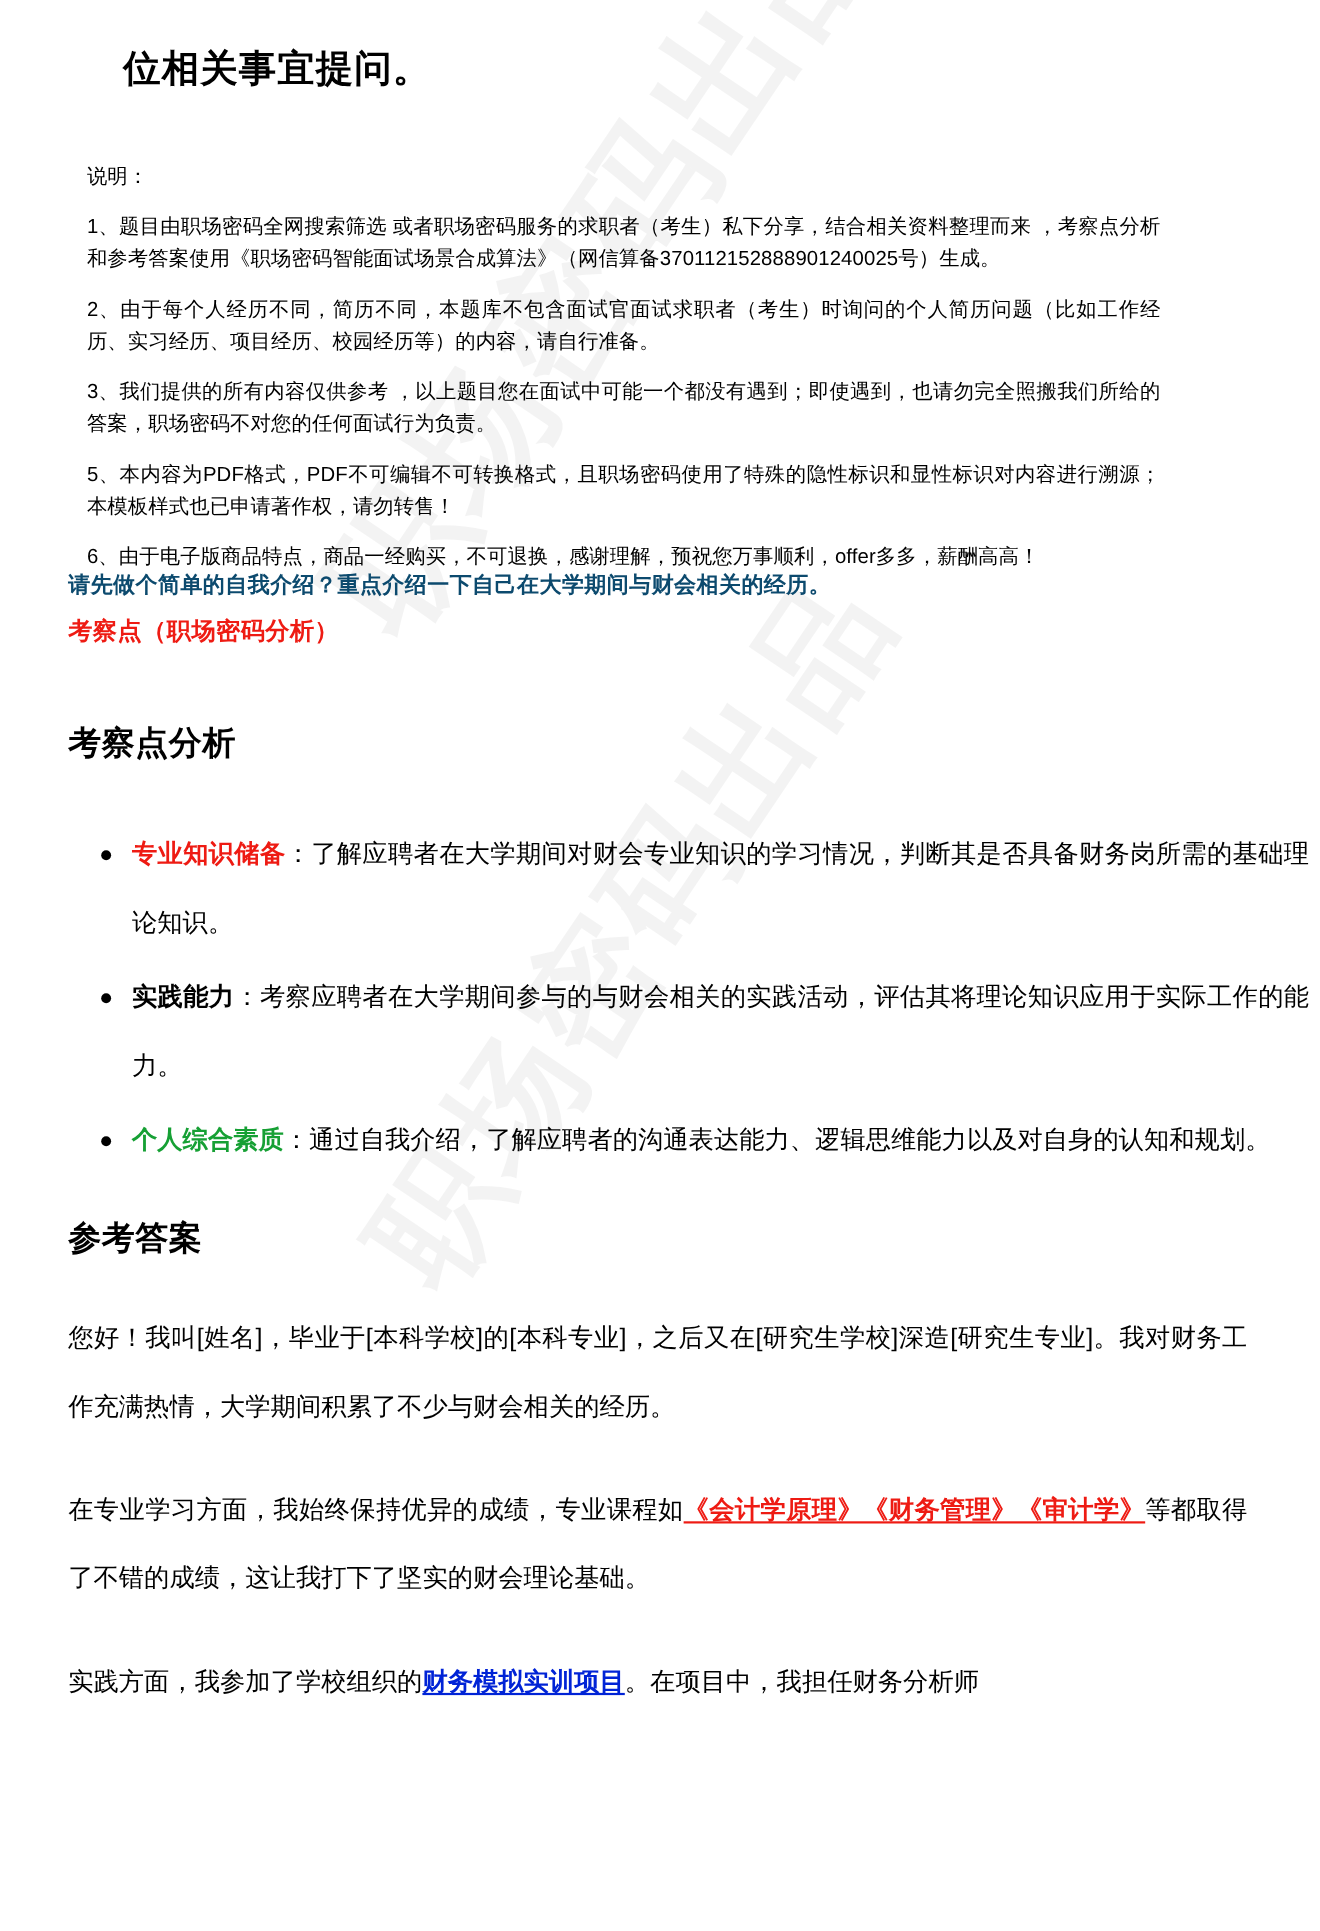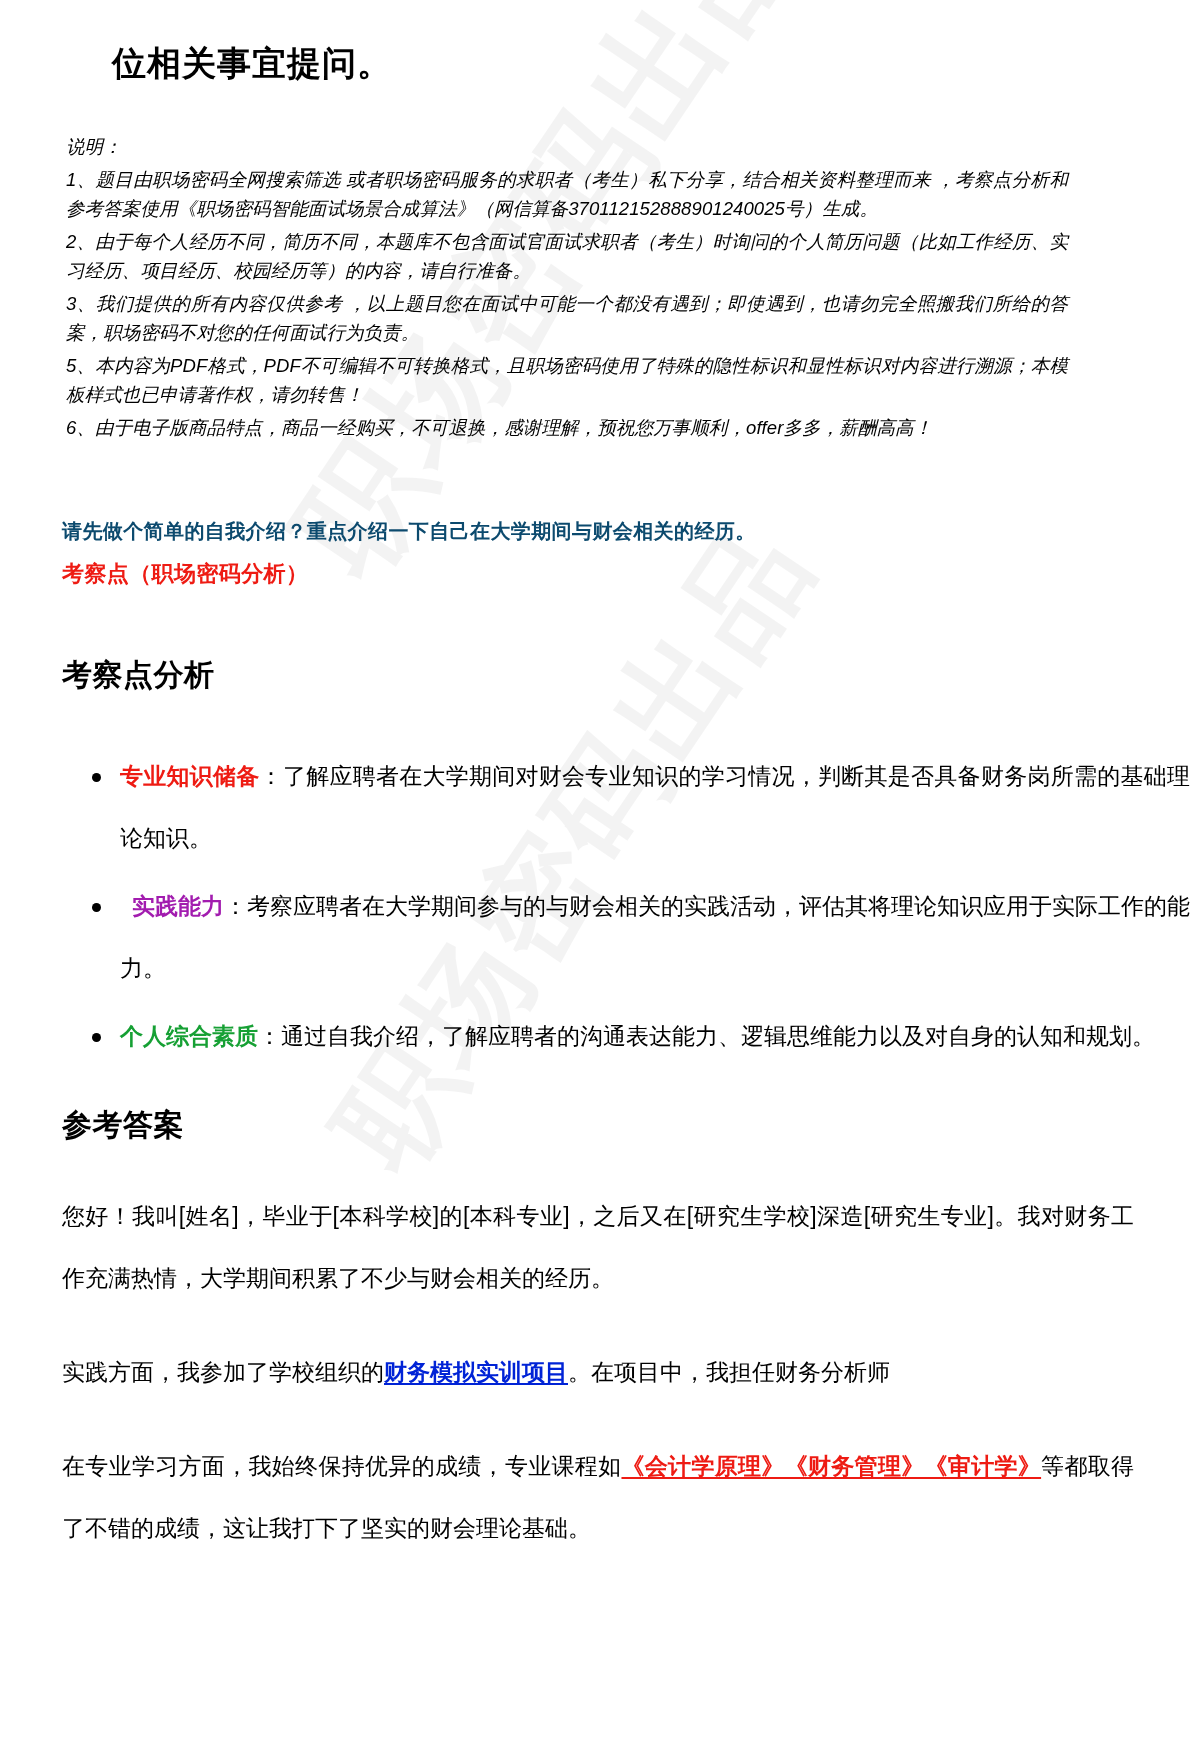--- a/index.html
+++ b/index.html
@@ -70,23 +70,22 @@
   .notes {
     position: absolute;
     left: 62px;
     top: 128px;
     width: 1010px;
     font-size: 18.5px;
     line-height: 29px;
     letter-spacing: 0.1px;
   }
   .notes p {
-    margin: 4px;
+    margin: 17px;
     text-align: justify;
-    font-style: italic;
   }
 
   
   .q-red {
     position: absolute;
     left: 62px;
     top: 518px;
     width: 1060px;
     font-size: 20px;
     font-weight: 700;
@@ -140,21 +139,21 @@
     width: 9px;
     height: 9px;
     background: #000;
     border-radius: 50%;
   }
   .term {
     font-weight: 700;
     text-underline-offset: 3px;
   }
   .term.red   { color: #ee1b13; }
-  .term.blue  { color: #a21caf; margin-left: 12px; }
+  .term.blue  { color: #000000; }
   .term.green { color: #16a034; margin-top: 40px; }
 
   
   .answer {
     position: absolute;
     left: 62px;
     top: 1185px;
     width: 1072px;
     font-size: 23px;
     line-height: 62px;
@@ -214,18 +213,18 @@
       </li>
       <li>
         <span class="term green">个人综合素质</span><span>：</span><span>通过自我介绍，了解应聘者的沟通表达能力、逻辑思维能力以及对自身的认知和规划。</span>
       </li>
     </ul>
 
     <div class="h-section h-answer">参考答案</div>
 
     <div class="answer">
       <p>您好！我叫[姓名]，毕业于[本科学校]的[本科专业]，之后又在[研究生学校]深造[研究生专业]。我对财务工作充满热情，大学期间积累了不少与财会相关的经历。</p>
+      <p><span>在专业学习方面，我始终保持优异的成绩，专业课程如</span><span class="hl-red">《会计学原理》《财务管理》《审计学》</span><span>等都取得了不错的成绩，这让我打下了坚实的财会理论基础。</span></p>
       <p><span>实践方面，我参加了学校组织的</span><span class="hl-blue">财务模拟实训项目</span><span>。在项目中，我担任财务分析师</span></p>
-      <p><span>在专业学习方面，我始终保持优异的成绩，专业课程如</span><span class="hl-red">《会计学原理》《财务管理》《审计学》</span><span>等都取得了不错的成绩，这让我打下了坚实的财会理论基础。</span></p>
     </div>
 
   </div>
 </div>
 
 </body></html>

